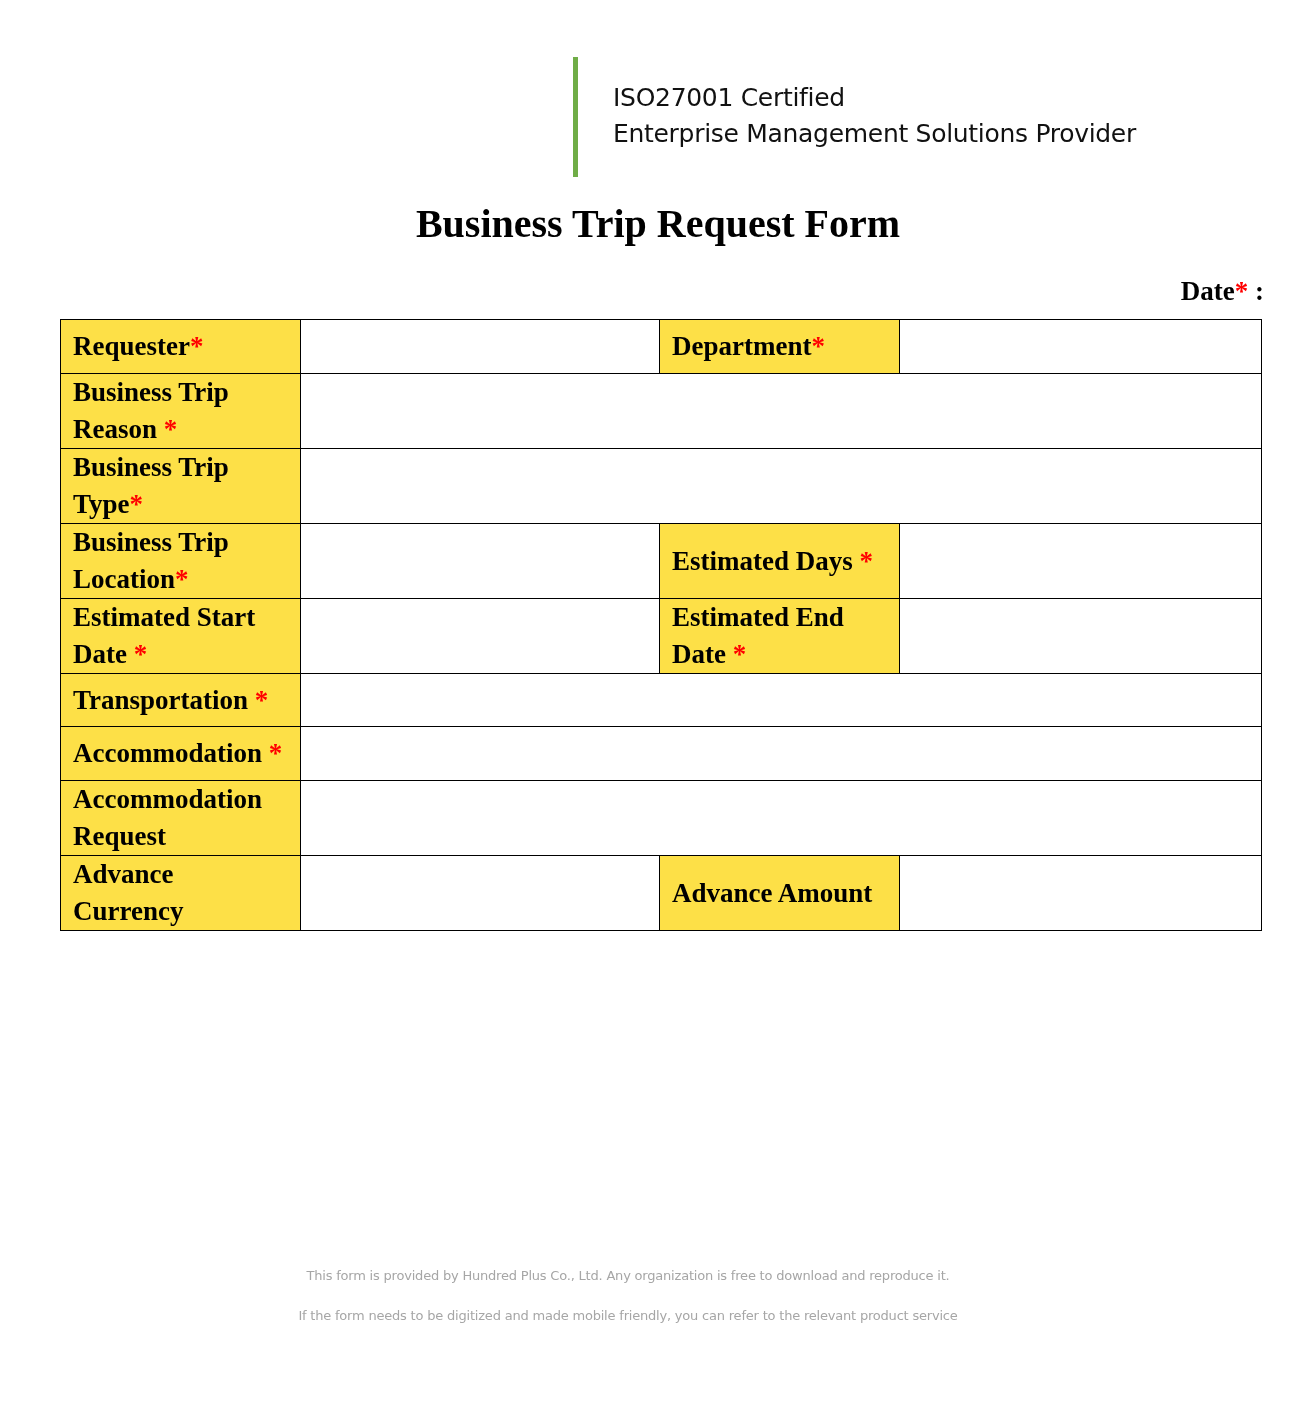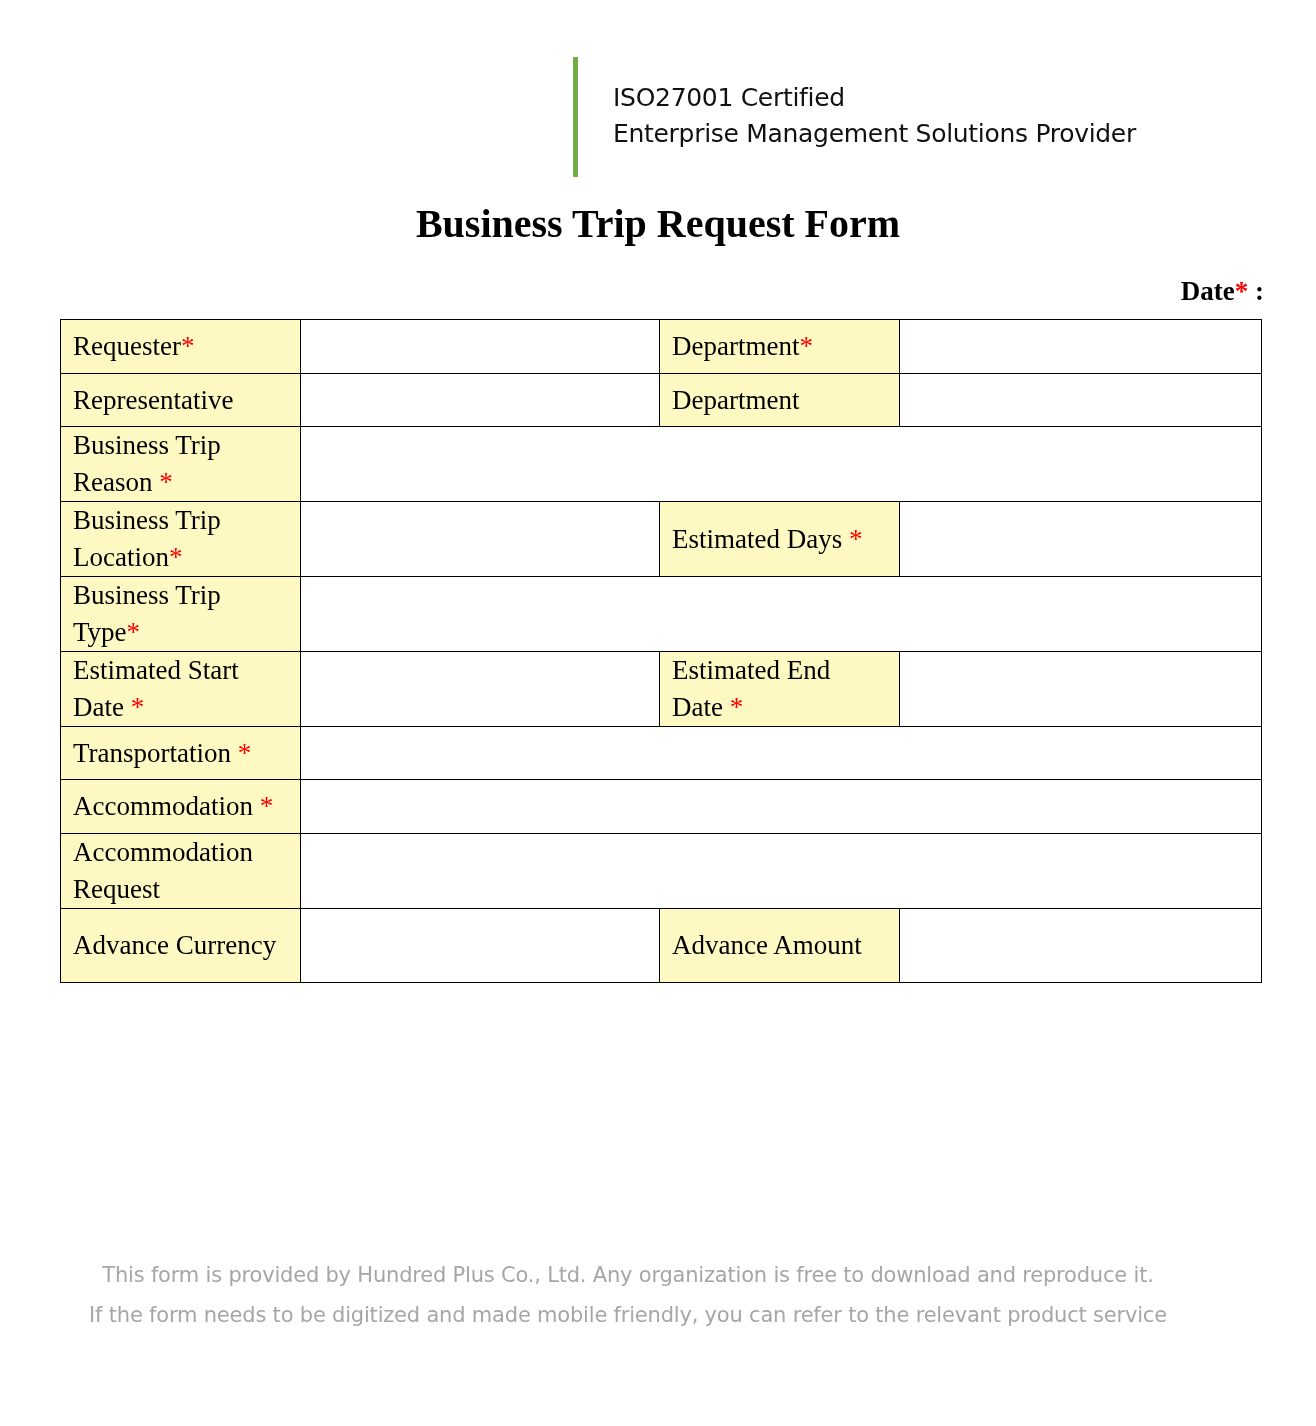--- a/index.html
+++ b/index.html
@@ -12,24 +12,24 @@
   .divider { position: absolute; left: 573px; top: 57px; width: 5px; height: 120px; background: #70ad47; }
   .tagline { position: absolute; left: 613px; top: 80px; font-family: "DejaVu Sans", sans-serif; font-size: 25px; line-height: 36px; color: #111; letter-spacing: -0.3px; }
 
   .title { position: absolute; left: 0; top: 200px; width: 1316px; text-align: center; font-family: "Liberation Serif", serif; font-weight: bold; font-size: 40px; line-height: 48px; }
 
   .date-line { position: absolute; right: 52px; top: 274px; font-weight: bold; font-size: 27px; line-height: 34px; white-space: nowrap; }
   .req { color: #ff0000; }
 
   table.form { position: absolute; left: 60px; top: 319px; width: 1201px; border-collapse: collapse; table-layout: fixed; }
   table.form td { border: 1.5px solid #000; padding: 0 12px; vertical-align: middle; }
-  td.label { background: #fef9c3; font-weight: normal; font-size: 27px; line-height: 37px; }
+  td.label { background: #fde047; font-weight: bold; font-size: 27px; line-height: 37px; }
   td.value { background: #ffffff; }
 
-  .footer { position: absolute; left: 0; top: 1256px; width: 1256px; text-align: center; font-family: "DejaVu Sans", sans-serif; font-size: 21px; line-height: 39.5px; color: #a6a6a6; letter-spacing: -0.2px; }
+  .footer { position: absolute; left: 0; top: 1256px; width: 1256px; text-align: center; font-family: "DejaVu Sans", sans-serif; font-size: 13px; line-height: 39.5px; color: #a6a6a6; letter-spacing: -0.2px; }
   .footer a { color: #0563c1; text-decoration: underline; }
 </style>
 </head>
 <body>
 
 <div class="header">
   <div class="divider"></div>
   <div class="tagline">
     <div>ISO27001 Certified</div>
     <div>Enterprise Management Solutions Provider</div>
@@ -49,39 +49,33 @@
       <col style="width:240px">
       <col style="width:362px">
   </colgroup>
   <tbody>
       <tr style="height:54px">
     <td class="label"><span>Requester</span><span class="req">*</span></td>
     <td class="value"></td>
     <td class="label"><span>Department</span><span class="req">*</span></td>
     <td class="value"></td>
   </tr>
-  <tr style="height:53px">
-    <td class="label"><span>Representative</span></td>
-    <td class="value"></td>
-    <td class="label"><span>Department</span></td>
-    <td class="value"></td>
-  </tr>
   <tr style="height:74px">
     <td class="label"><span>Business Trip Reason </span><span class="req">*</span></td>
+    <td class="value" colspan="3"></td>
+  </tr>
+  <tr style="height:73px">
+    <td class="label"><span>Business Trip Type</span><span class="req">*</span></td>
     <td class="value" colspan="3"></td>
   </tr>
   <tr style="height:74px">
     <td class="label"><span>Business Trip Location</span><span class="req">*</span></td>
     <td class="value"></td>
     <td class="label"><span>Estimated Days </span><span class="req">*</span></td>
     <td class="value"></td>
-  </tr>
-  <tr style="height:73px">
-    <td class="label"><span>Business Trip Type</span><span class="req">*</span></td>
-    <td class="value" colspan="3"></td>
   </tr>
   <tr style="height:74px">
     <td class="label"><span>Estimated Start Date </span><span class="req">*</span></td>
     <td class="value"></td>
     <td class="label"><span>Estimated End Date </span><span class="req">*</span></td>
     <td class="value"></td>
   </tr>
   <tr style="height:53px">
     <td class="label"><span>Transportation </span><span class="req">*</span></td>
     <td class="value" colspan="3"></td>

